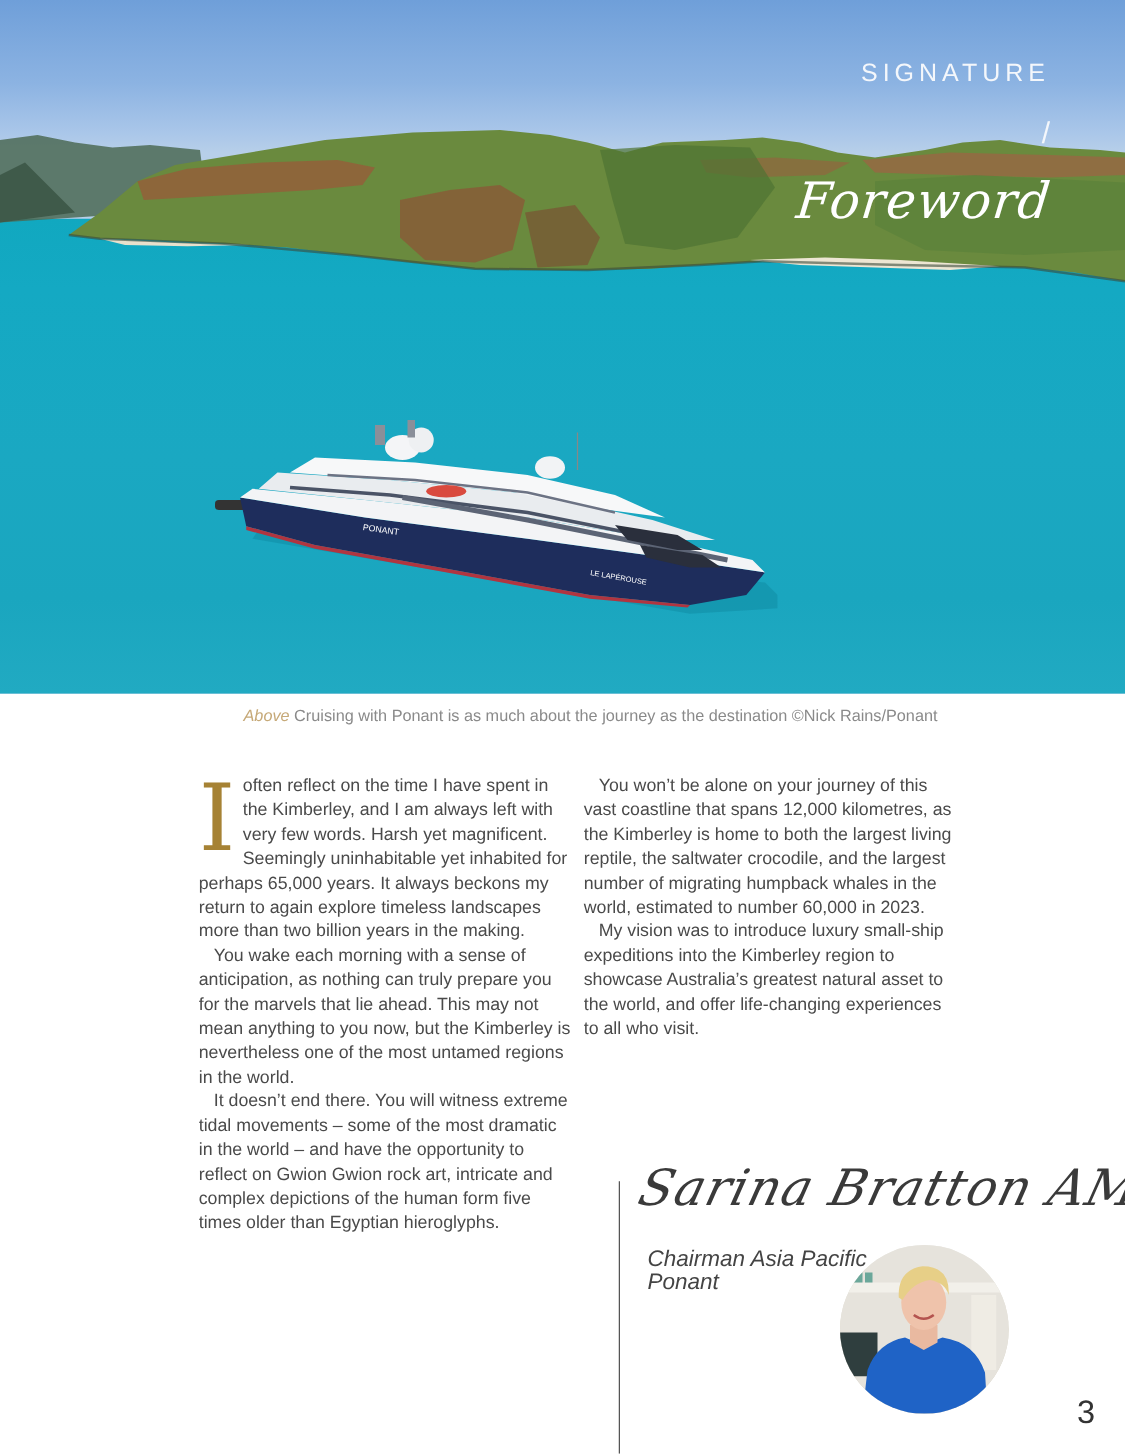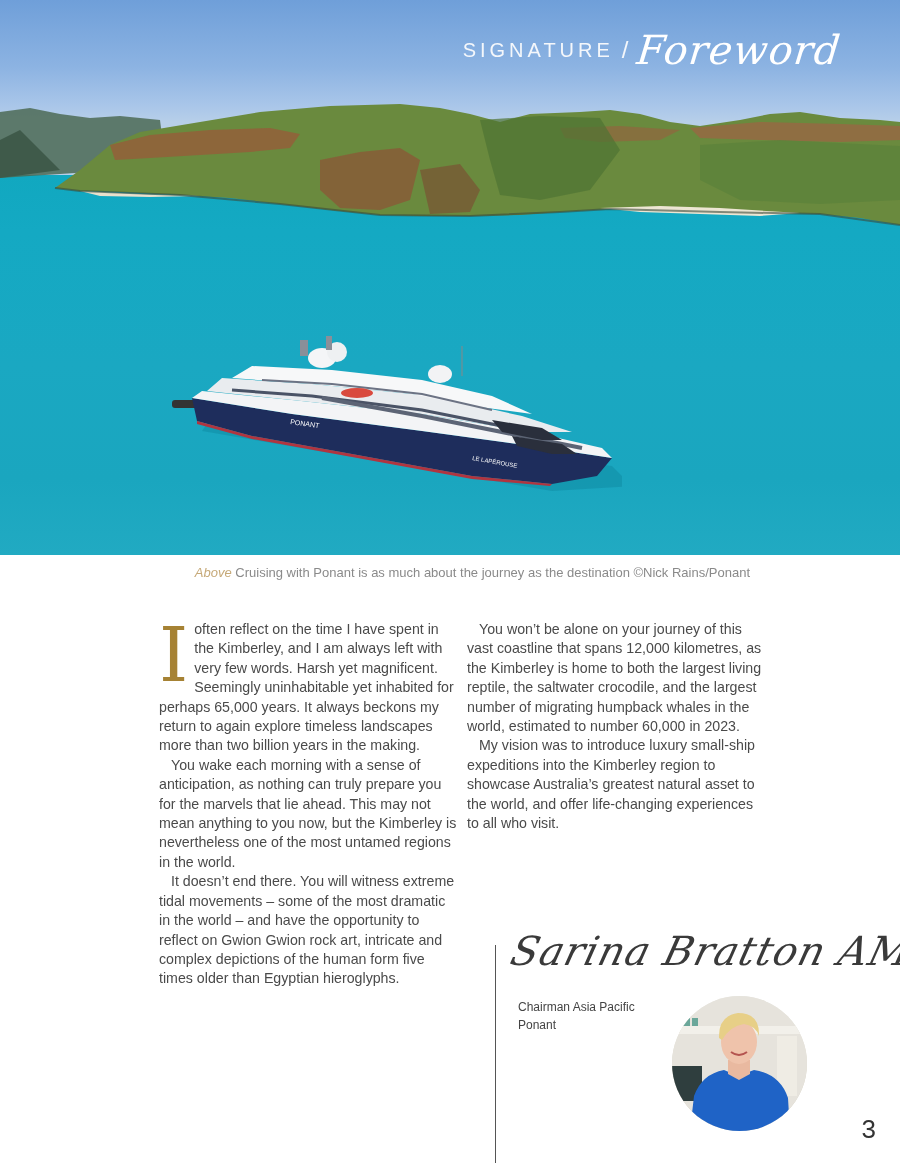--- a/index.html
+++ b/index.html
@@ -7,41 +7,41 @@
   body { position: relative; font-family: "Liberation Sans", "DejaVu Sans", sans-serif; color: #444; }
 
   
   .hero { position: absolute; left: 0; top: 0; width: 900px; height: 555px; overflow: hidden;
     background: linear-gradient(180deg, #6f9fd9 0%, #8cb3e2 12%, #a9c6e9 19%, #b7cfe9 22%); }
   .sea { position: absolute; left: 0; top: 175px; width: 900px; height: 380px;
     background: linear-gradient(180deg, #11a8c0 0%, #14a9c3 15%, #1aa8c2 50%, #1aa6bf 80%, #21aac2 100%); }
   .hills { position: absolute; left: 0; top: 100px; width: 900px; height: 130px; }
   .ship { position: absolute; left: 172px; top: 336px; width: 450px; height: 160px; }
 
-  .section-title { position: absolute; right: 60px; top: 30px; display: flex; align-items: flex-end; gap: 8px; color: #ffffff; }
+  .section-title { position: absolute; right: 60px; top: 48px; display: flex; align-items: flex-end; gap: 8px; color: #ffffff; flex-direction: column; }
   .section-kicker { font-family: "Liberation Sans", sans-serif; font-size: 20px; letter-spacing: 4px; font-weight: normal; color: #f4f7fb; padding-bottom: 14px; }
   .section-slash { font-family: "Liberation Sans", sans-serif; font-size: 24px; color: #f4f7fb; padding-bottom: 12px; }
   .section-script { font-family: "DejaVu Serif", serif; font-style: italic; font-size: 40px; color: #ffffff; letter-spacing: 1px; transform: skewX(-6deg); line-height: 1; padding-bottom: 6px; }
 
   
   .caption { position: absolute; top: 565px; right: 150px; font-size: 13px; color: #8a8a8a; white-space: nowrap; }
   .caption-label { color: #c6a978; font-style: italic; }
 
   
   .col { position: absolute; top: 620px; width: 300px; font-family: "Liberation Sans", sans-serif; font-size: 14.2px; line-height: 19.4px; color: #4a4a4a; }
   .col-left { left: 159px; }
   .col-right { left: 467px; width: 300px; }
   .col p { text-indent: 12px; }
   .col p.first { text-indent: 0; }
   .dropcap { float: left; font-family: "DejaVu Serif", "Liberation Serif", serif; font-size: 74px; line-height: 62px; color: #a68234; margin: 4px 6px 0 0; height: 66px; }
 
   
   .divider { position: absolute; left: 495px; top: 945px; width: 1px; height: 218px; background: #555; }
   .signature { position: absolute; left: 512px; top: 928px; font-family: "DejaVu Serif", serif; font-style: italic; font-size: 40px; color: #3a3a3a; letter-spacing: 1px; transform: skewX(-14deg); white-space: nowrap; font-weight: normal; }
-  .sig-title { position: absolute; left: 518px; top: 998px; font-family: "Liberation Sans", sans-serif; font-size: 12px; line-height: 18px; color: #444; }
+  .sig-title { position: absolute; left: 518px; top: 998px; font-family: "Liberation Sans", sans-serif; font-style: italic; font-size: 18px; line-height: 18px; color: #444; }
 
   .portrait { position: absolute; left: 672px; top: 996px; width: 135px; height: 135px; border-radius: 50%; overflow: hidden;
     background: linear-gradient(180deg, #ecebe6 0%, #e4e1d8 30%, #d9d4c6 60%, #cfc9bb 100%); }
 
   .page-number { position: absolute; right: 24px; top: 1114px; font-family: "Liberation Sans", sans-serif; font-size: 26px; color: #333; font-weight: normal; }
 </style>
 </head>
 <body>
 
 <div class="hero">

